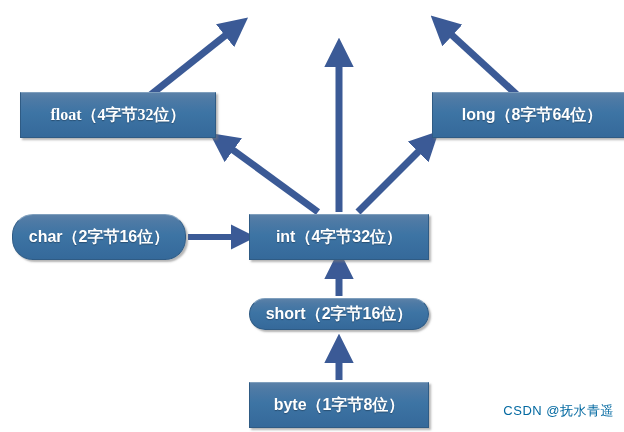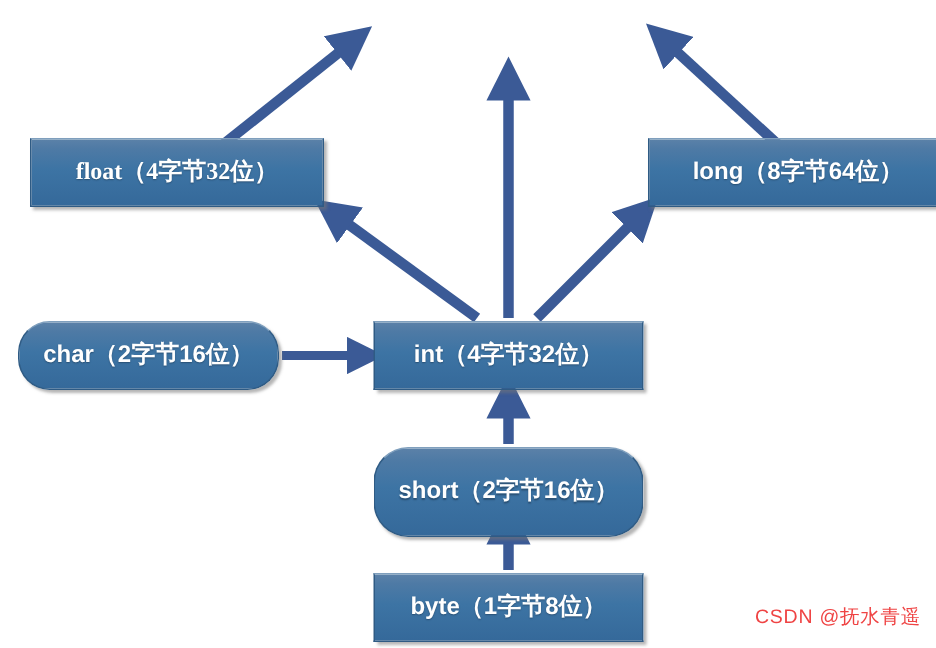--- a/index.html
+++ b/index.html
@@ -41,28 +41,28 @@
   }
   .node .label {
     line-height: 1;
     text-shadow: 0 1px 1px rgba(20,40,60,0.45);
   }
   #node-double { left: 241px; top: 3px;   width: 196px; height: 45px; }
   #node-float  { left: 20px;  top: 92px;  width: 196px; height: 46px; font-family: Liberation Serif, serif; }
   #node-long   { left: 432px; top: 92px;  width: 200px; height: 46px; }
   #node-char   { left: 12px;  top: 214px; width: 174px; height: 46px; border-radius: 21px; }
   #node-int    { left: 249px; top: 214px; width: 180px; height: 46px; }
-  #node-short  { left: 249px; top: 298px; width: 180px; height: 60px; border-radius: 23px; }
+  #node-short  { left: 249px; top: 298px; width: 180px; height: 32px; border-radius: 23px; }
   #node-byte   { left: 249px; top: 382px; width: 180px; height: 46px; }
 
   #watermark {
     position: absolute;
     right: 10px;
     bottom: 12px;
-    color: #ef4444;
+    color: #0369a1;
     font-size: 13px;
     font-weight: normal;
     letter-spacing: 0.5px;
     z-index: 8;
     user-select: none;
   }
 </style>
 </head>
 <body>
 

